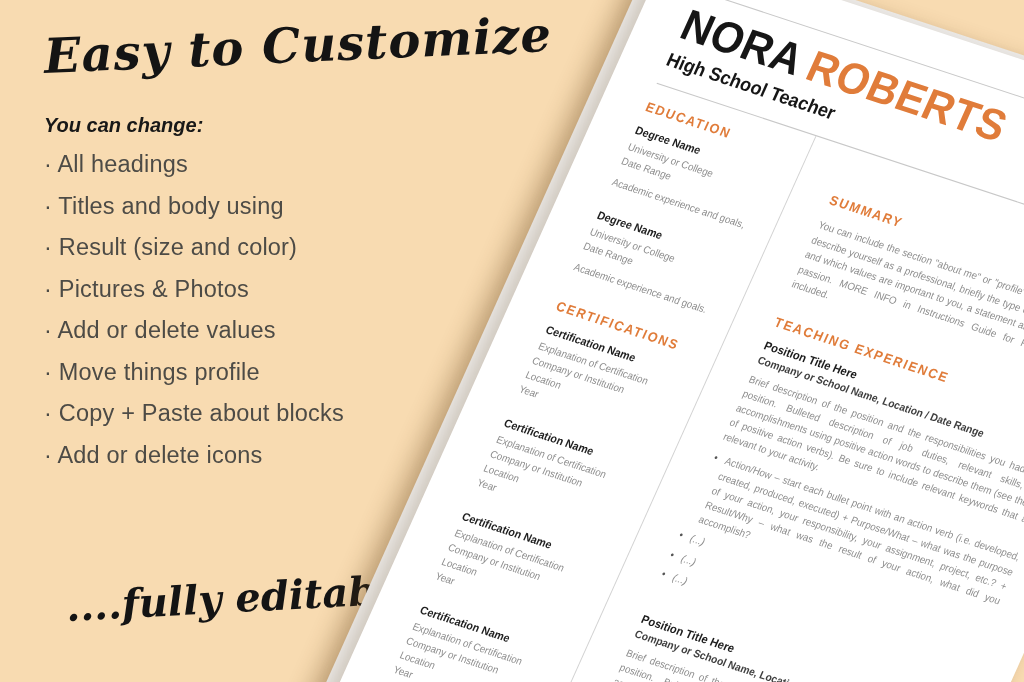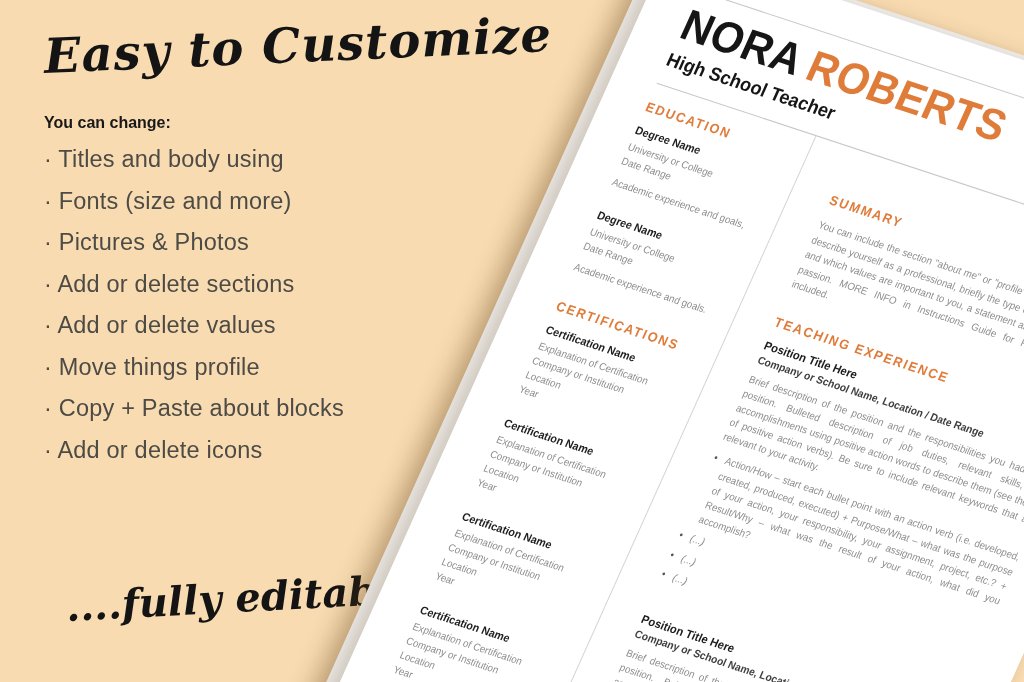--- a/index.html
+++ b/index.html
@@ -10,21 +10,21 @@
   }
   
   .left-panel{position:absolute;left:44px;top:28px;width:500px;color:#1a1a1a;}
   .script-title{
     font-family:"DejaVu Serif","Liberation Serif",serif;
     font-style:italic;font-weight:700;font-size:48px;letter-spacing:1px;
     color:#141414;transform:rotate(-2.5deg);transform-origin:0 50%;
     white-space:nowrap;
   }
   .subheading{
-    margin-top:30px;font-size:16px;font-weight:700;color:#181818;
+    margin-top:30px;font-size:20px;font-weight:700;font-style:italic;color:#181818;
   }
   .feature-list{list-style:none;margin:14px 0 0 0;padding:0;}
   .feature-list li{
     font-size:23.5px;color:#4d4b46;margin:0 0 14.5px 0;letter-spacing:.2px;
   }
   .script-footer{
     position:absolute;left:22px;top:555px;
     font-family:"DejaVu Serif","Liberation Serif",serif;
     font-style:italic;font-weight:700;font-size:40px;color:#141414;
     transform:rotate(-3deg);transform-origin:0 50%;white-space:nowrap;
@@ -81,24 +81,24 @@
 </style>
 </head>
 <body>
 
 <div class="stage">
 
   <div class="left-panel">
     <div class="script-title">Easy to Customize</div>
     <div class="subheading">You can change:</div>
     <ul class="feature-list">
+      <li>· All headings</li>
       <li>· Titles and body using</li>
-      <li>· Fonts (size and more)</li>
+      <li>· Result (size and color)</li>
       <li>· Pictures &amp; Photos</li>
-      <li>· Add or delete sections</li>
       <li>· Add or delete values</li>
       <li>· Move things profile</li>
       <li>· Copy + Paste about blocks</li>
       <li>· Add or delete icons</li>
     </ul>
     <div class="script-footer">....fully editable!</div>
   </div>
 
   <div class="back-sheet"></div>
 

